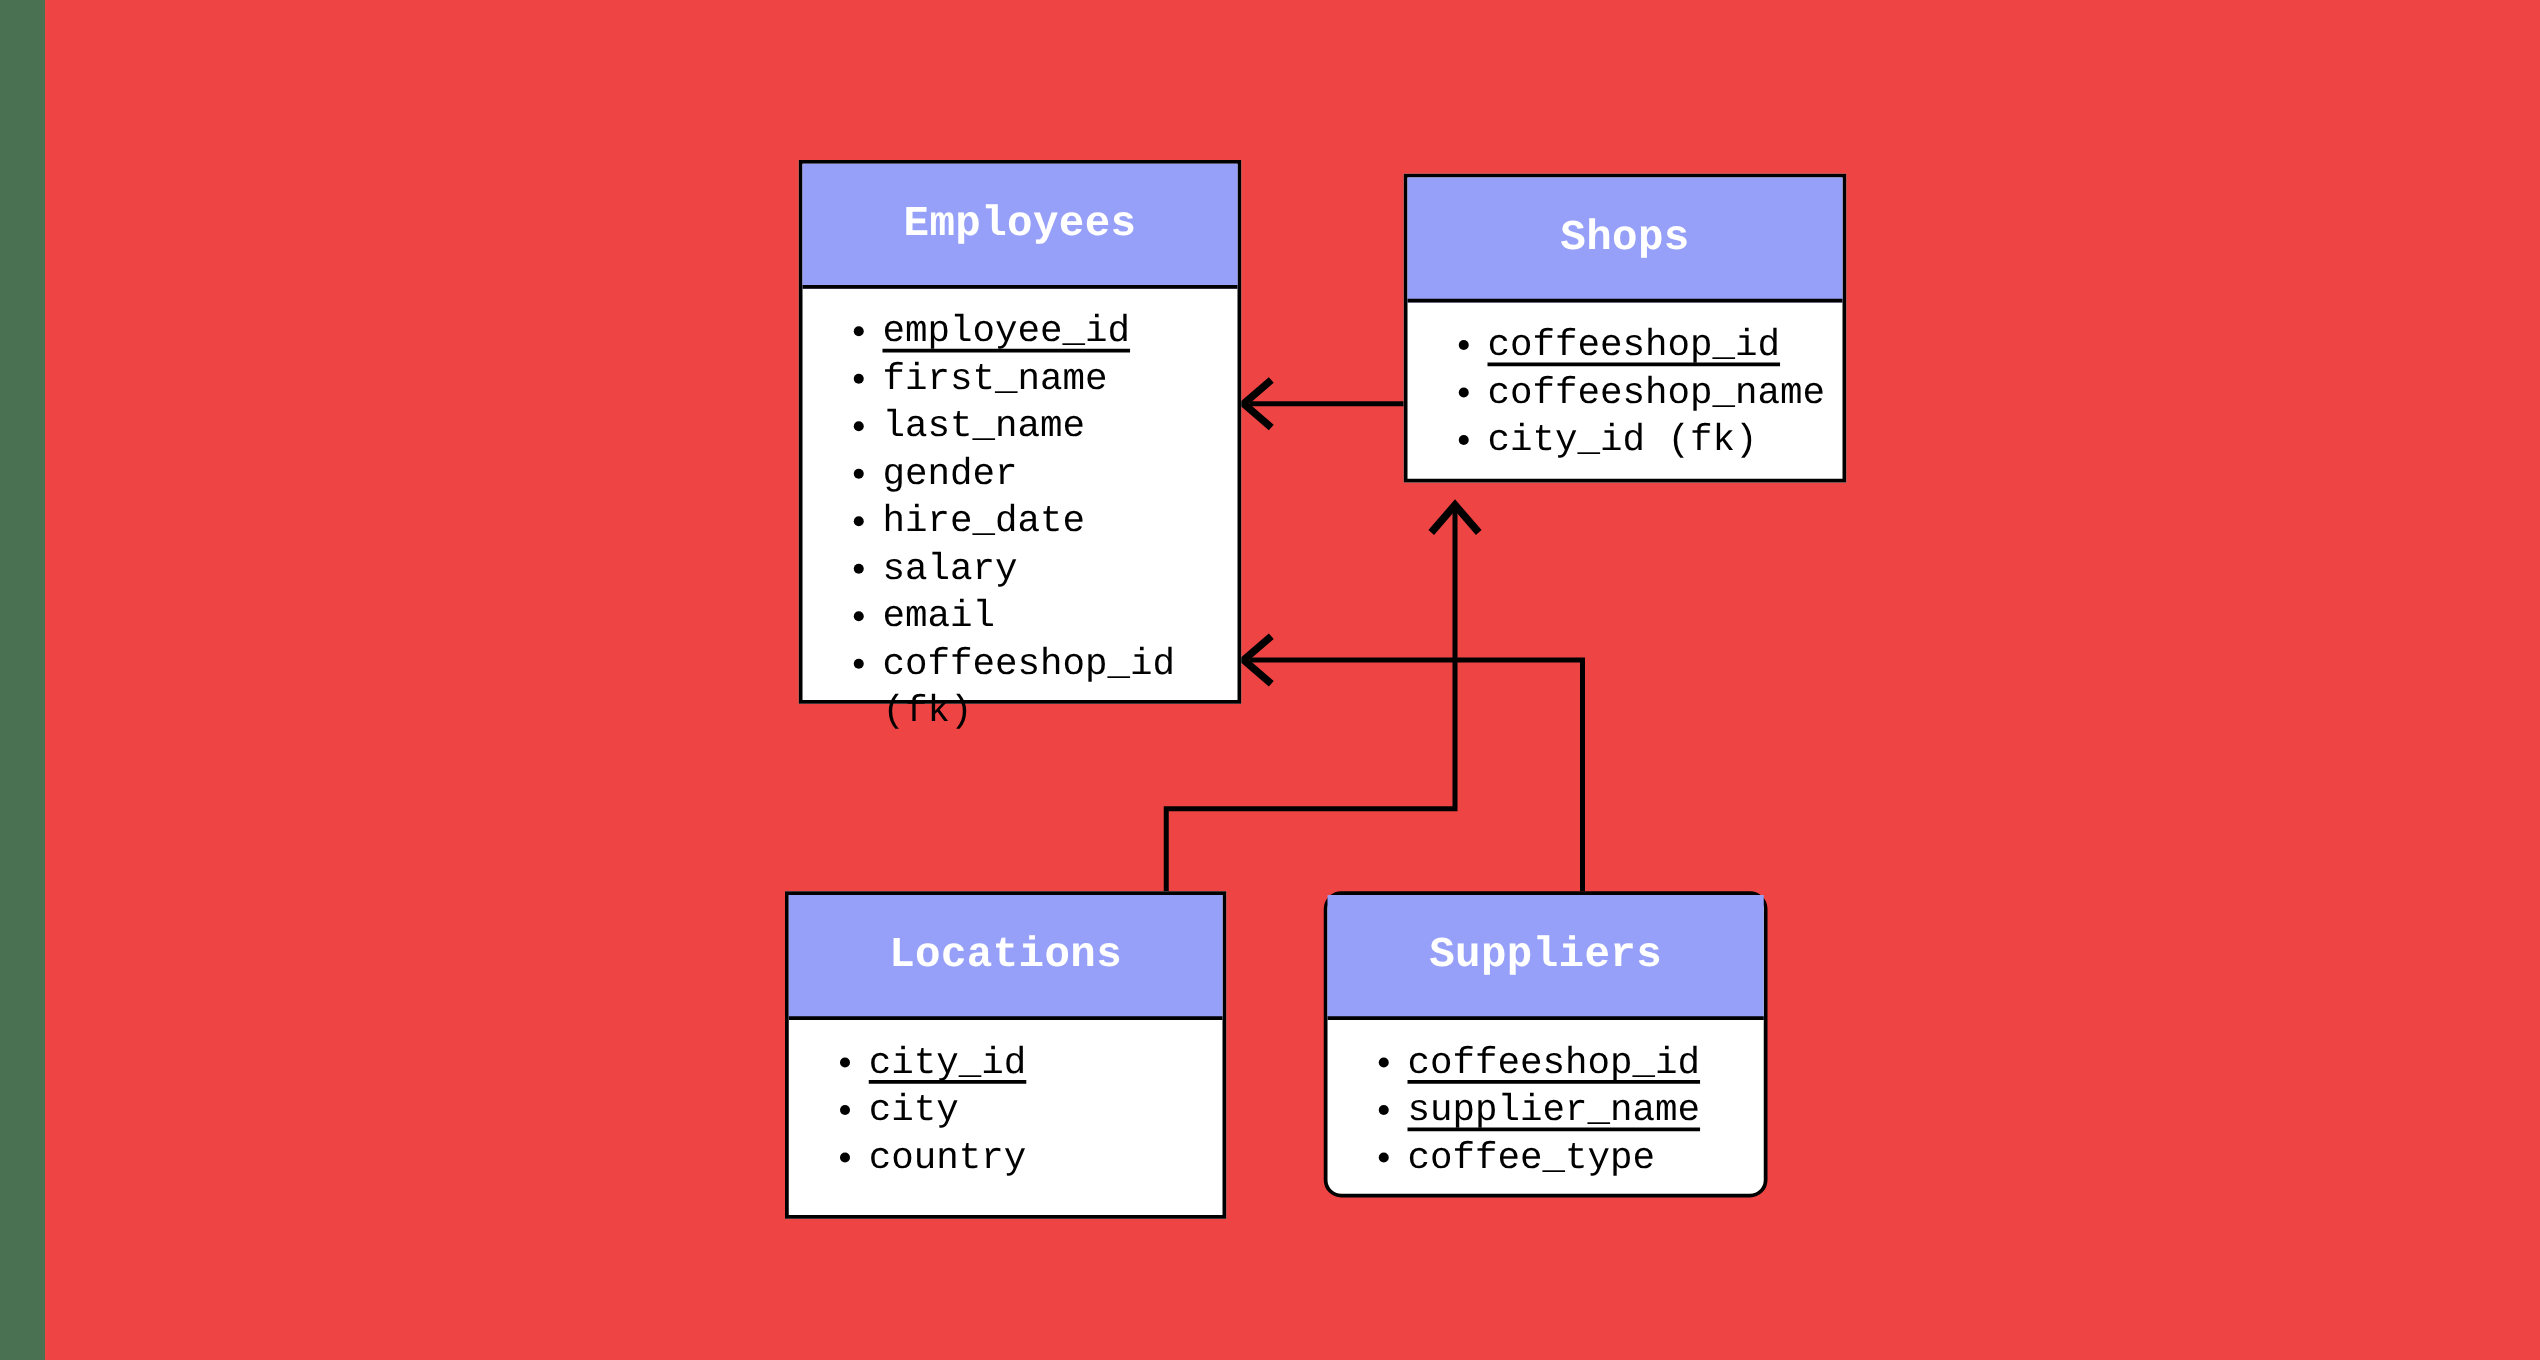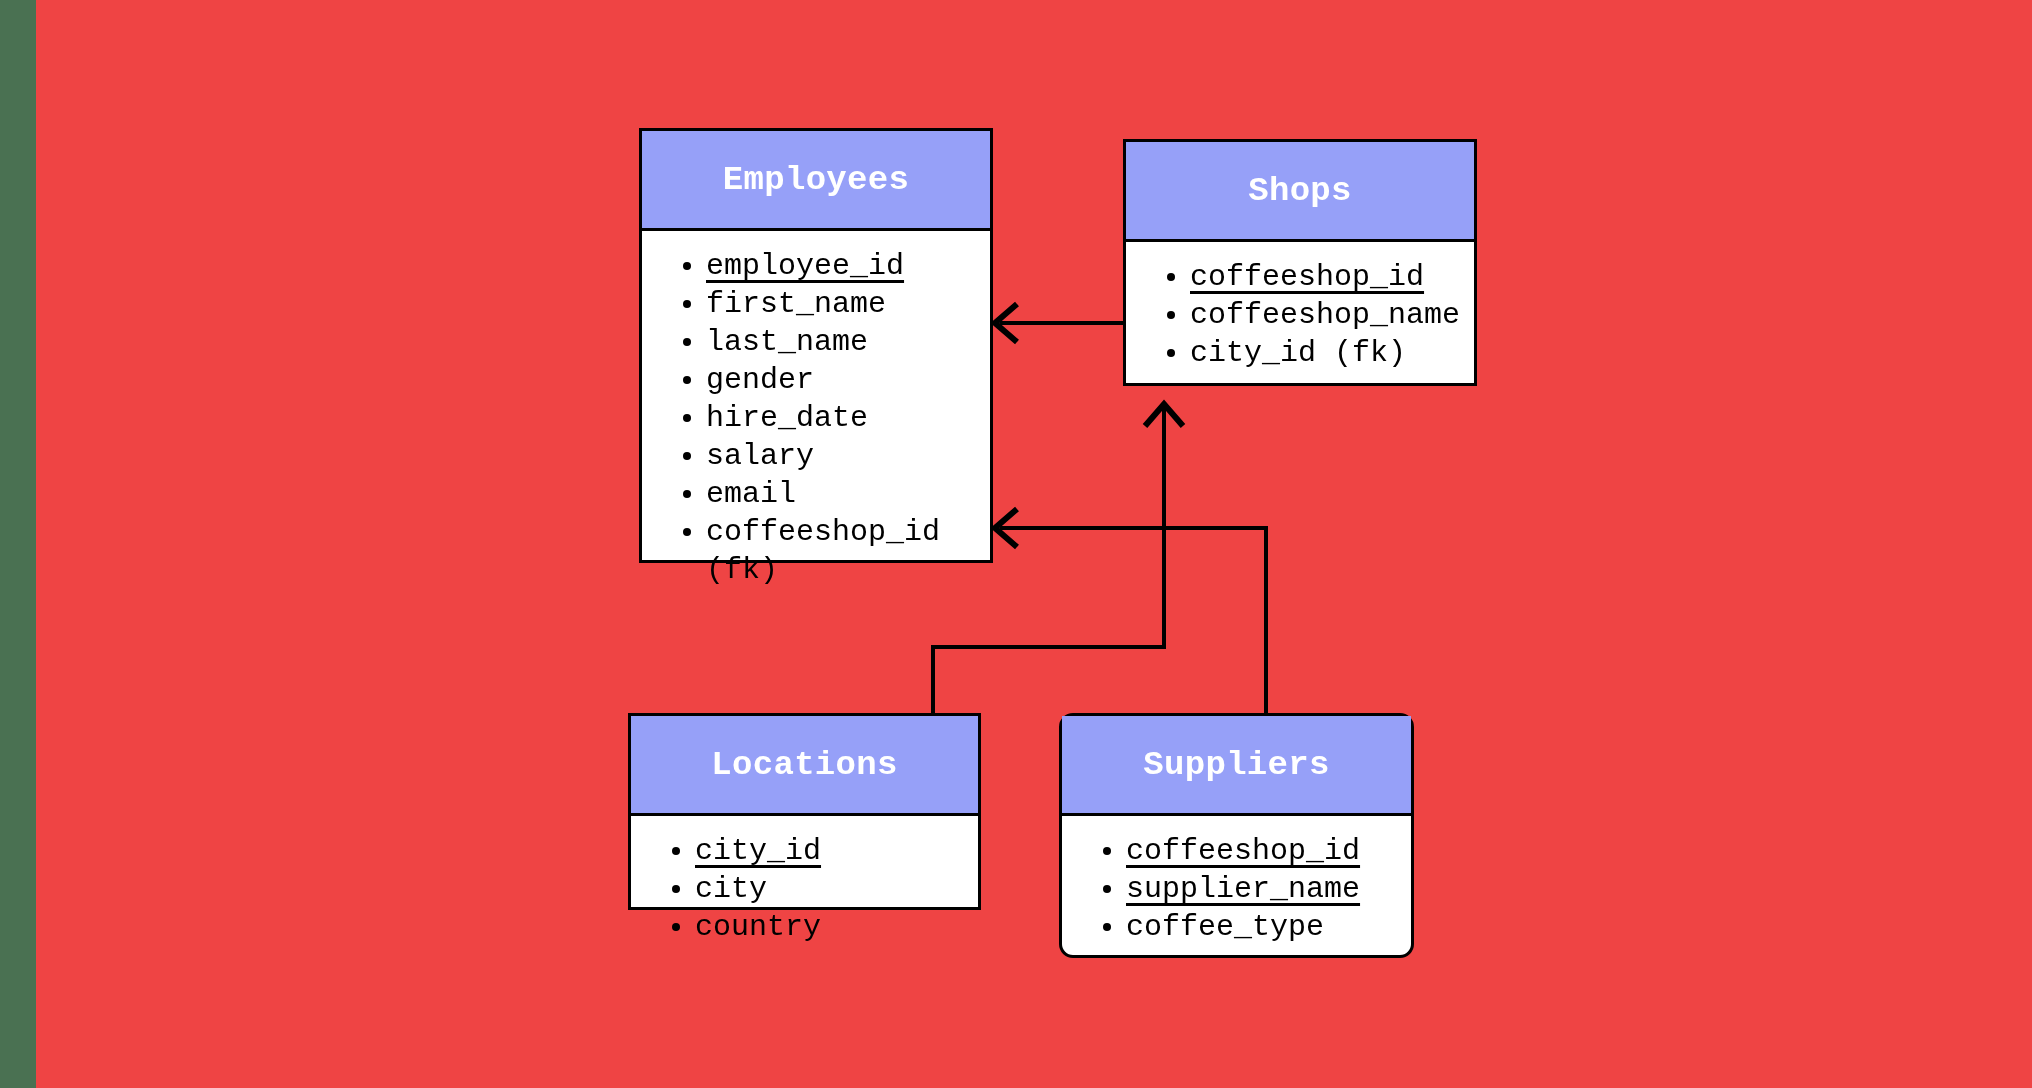--- a/index.html
+++ b/index.html
@@ -53,21 +53,21 @@
     color: #000000;
   }
   .pk {
     text-decoration: underline;
     text-decoration-thickness: 2.5px;
     text-underline-offset: 6px;
   }
   
   .t-employees { left: 603px; top: 128px; width: 354px; height: 435px; }
   .t-shops     { left: 1087px; top: 139px; width: 354px; height: 247px; }
-  .t-locations { left: 592px;  top: 713px; width: 353px; height: 197px; }
+  .t-locations { left: 592px;  top: 713px; width: 353px; height: 262px; }
   .t-suppliers { left: 1023px; top: 713px; width: 355px; height: 245px; border-radius: 14px; }
 </style>
 </head>
 <body>
 
 <div class="canvas">
 
   <svg class="connectors" width="2032" height="1088" viewBox="0 0 2032 1088">
     <g stroke="#000000" fill="none" stroke-linecap="butt" stroke-linejoin="miter">
 

